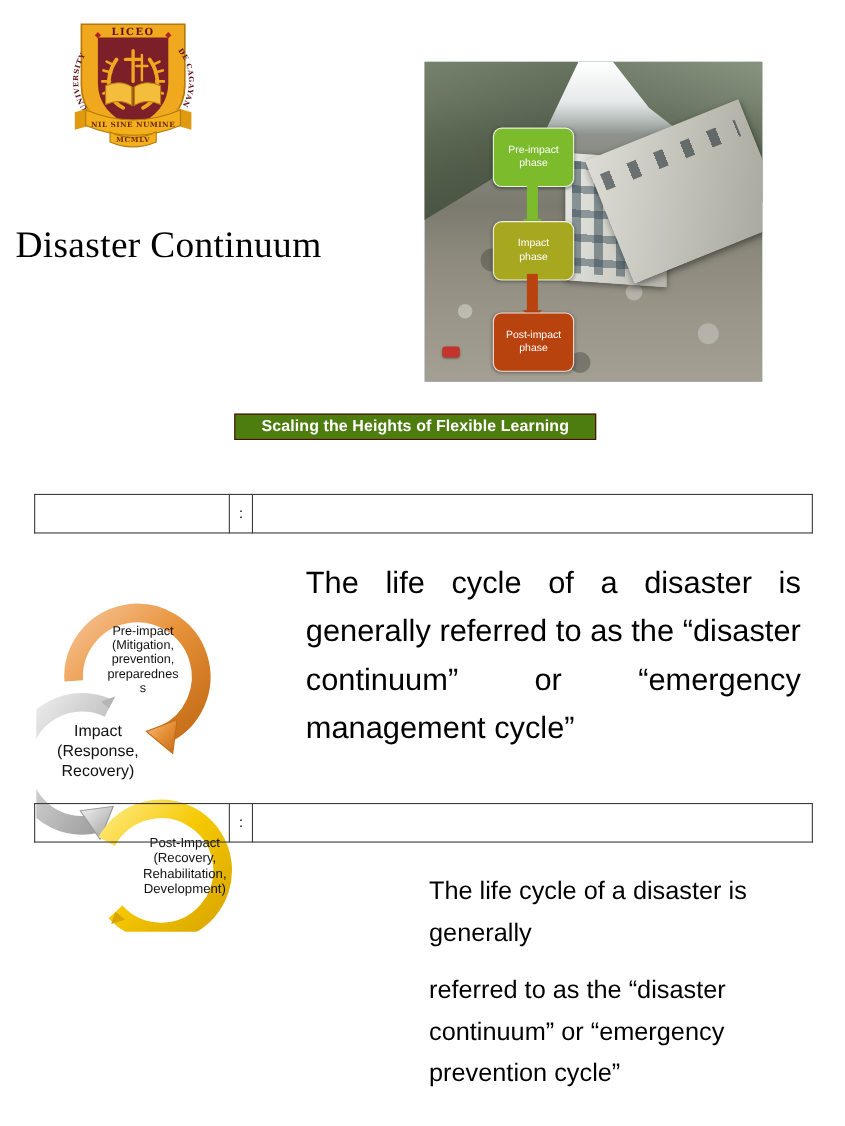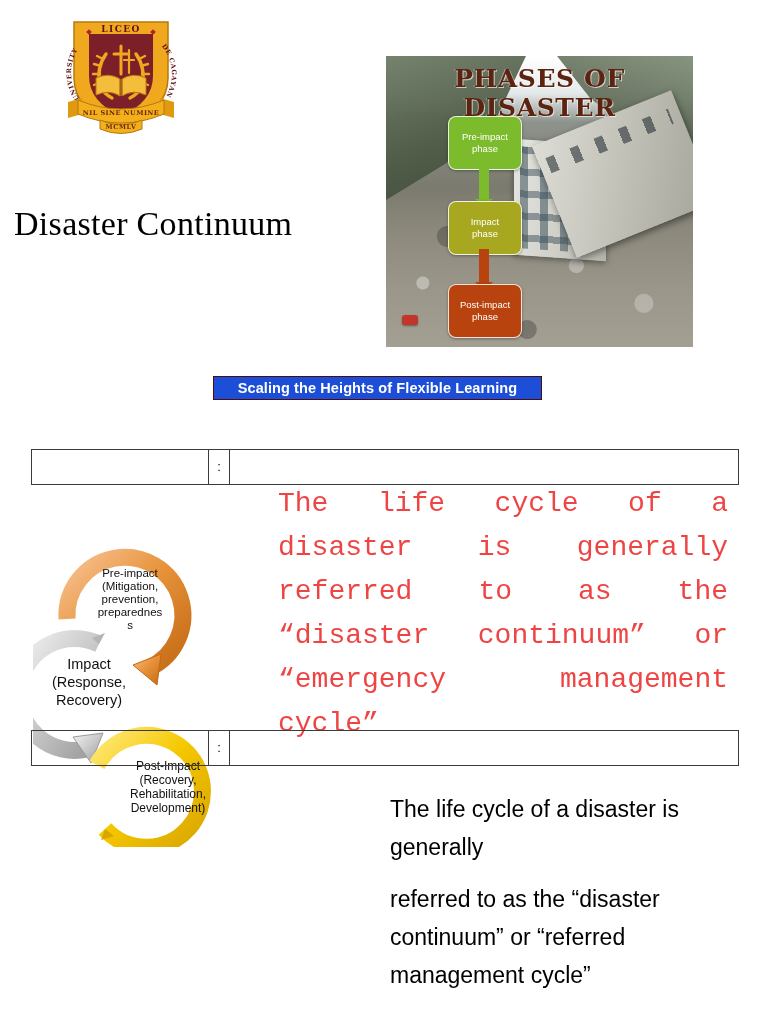--- a/index.html
+++ b/index.html
@@ -144,21 +144,21 @@
   #phase-arrow-0::after { color:#7cbb2b; }
   #phase-arrow-1::after { color:#b8430e; }
 
   
   #tagline-banner {
     position:absolute;
     left:213px;
     top:376px;
     width:327px;
     height:22px;
-    background:#1d4ed8;
+    background:#4d7c0f;
     border:1px solid #4d0b0c;
     display:flex; align-items:center; justify-content:center;
     color:#ffffff;
     font-size:14.5px;
     font-weight:bold;
     letter-spacing:.1px;
     white-space:nowrap;
   }
 
   
@@ -189,27 +189,26 @@
     top:527px;
     width:245px;
     height:320px;
   }
   #cycle-diagram svg { display:block; width:245px; height:320px; }
 
   
   #main-paragraph {
     position:absolute;
     left:278px;
-    top:482px;
+    top:508px;
     width:450px;
     font-size:28px;
     line-height:44px;
     text-align:justify;
-    color:#ef4444;
-    font-family:Liberation Mono, monospace;
+    color:#000000;
   }
   #secondary-paragraph {
     position:absolute;
     left:378px;
     top:790px;
     width:345px;
     font-size:23px;
     line-height:38px;
     color:#000;
     margin-left:12px;
@@ -269,21 +268,20 @@
 
 <div id="phases-figure">
   <div class="rubble"></div>
   <div class="sky"></div>
   <div class="mountain-l"></div>
   <div class="mountain-r"></div>
   <div class="building"></div>
   <div class="slab"></div>
   <div class="red-speck"></div>
 
-  <div id="phases-title">PHASES OF DISASTER</div>
 
   <div class="phase-box" id="phase-box-0">
     <span>Pre-impact</span>
     <span>phase</span>
   </div>
   <div class="phase-arrow" id="phase-arrow-0"></div>
 
   <div class="phase-box" id="phase-box-1">
     <span>Impact</span>
     <span>phase</span>
@@ -375,14 +373,14 @@
       <tr>
     <td class="col-label"></td>
     <td class="col-colon">:</td>
     <td class="col-value"></td>
   </tr>
 </tbody>
   </table>
 
 <div id="secondary-paragraph">
   <p>The life cycle of a disaster is generally</p>
-  <p>referred to as the “disaster continuum” or “referred management cycle”</p>
+  <p>referred to as the “disaster continuum” or “emergency prevention cycle”</p>
 </div>
 
 </body></html>

